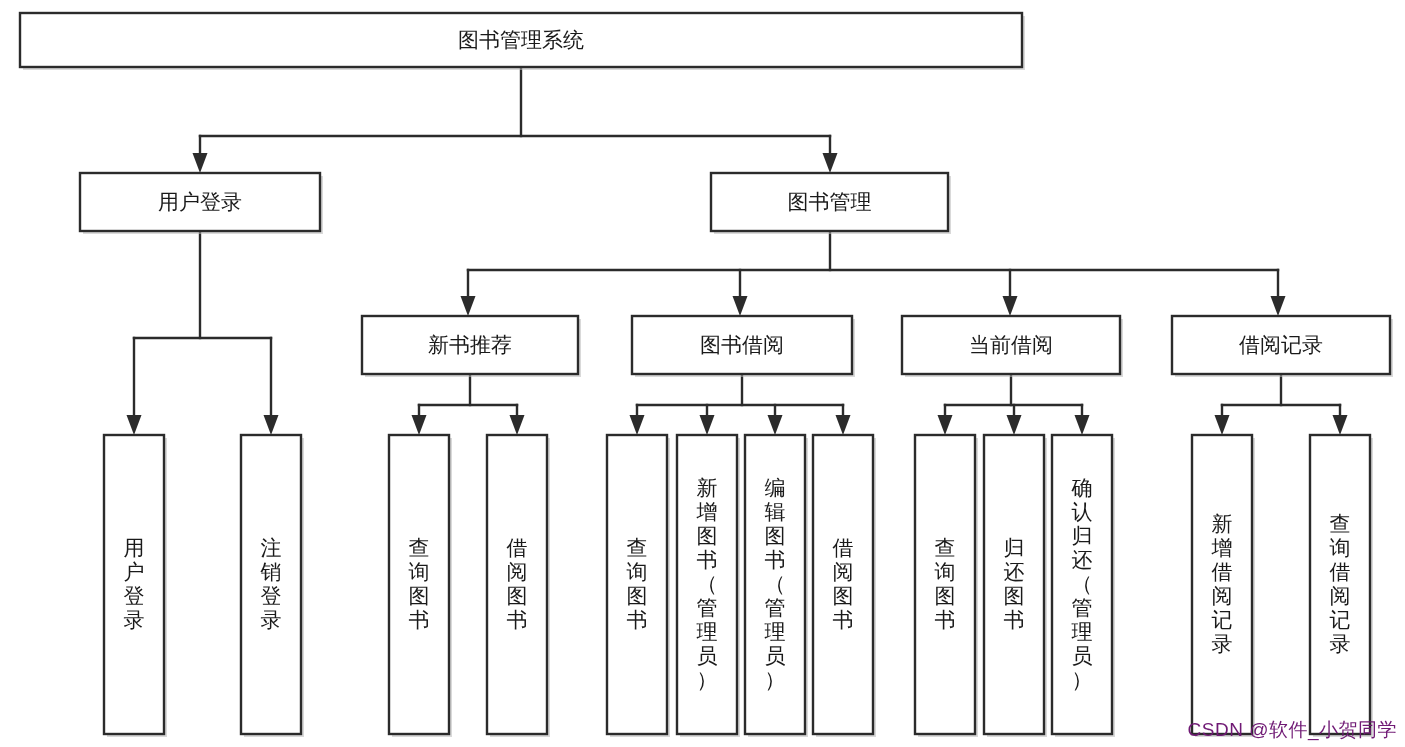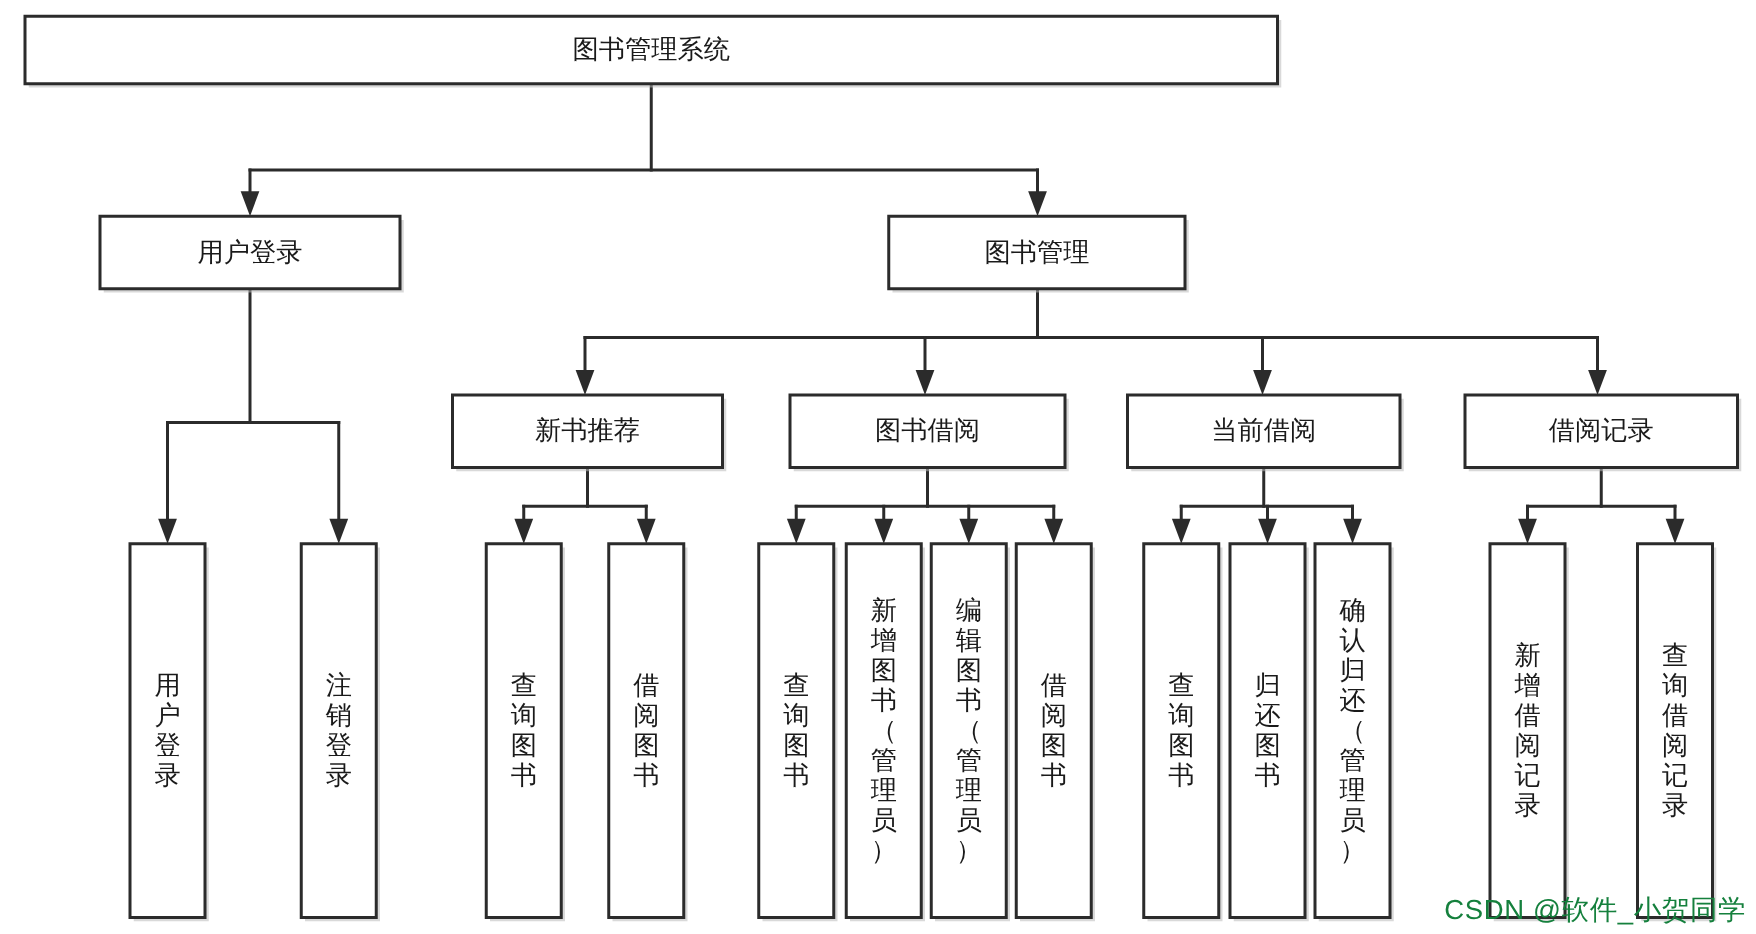--- a/index.html
+++ b/index.html
@@ -56,22 +56,22 @@
     font-family: "Liberation Sans", "DejaVu Sans", sans-serif;
     font-size: 21px;
     fill: #1a1a1a;
     text-anchor: middle;
   }
   .watermark {
     position: absolute;
     right: 8px;
     bottom: 4px;
     font-family: "Liberation Sans", "DejaVu Sans", sans-serif;
-    font-size: 22px;
-    color: #15803d;
+    font-size: 19px;
+    color: #701a75;
     letter-spacing: 0.5px;
     white-space: nowrap;
     pointer-events: none;
   }
 </style>
 </head>
 <body>
 
 <div id="diagram-root">
   <svg class="diagram" viewBox="0 0 1405 747" xmlns="http://www.w3.org/2000/svg">

